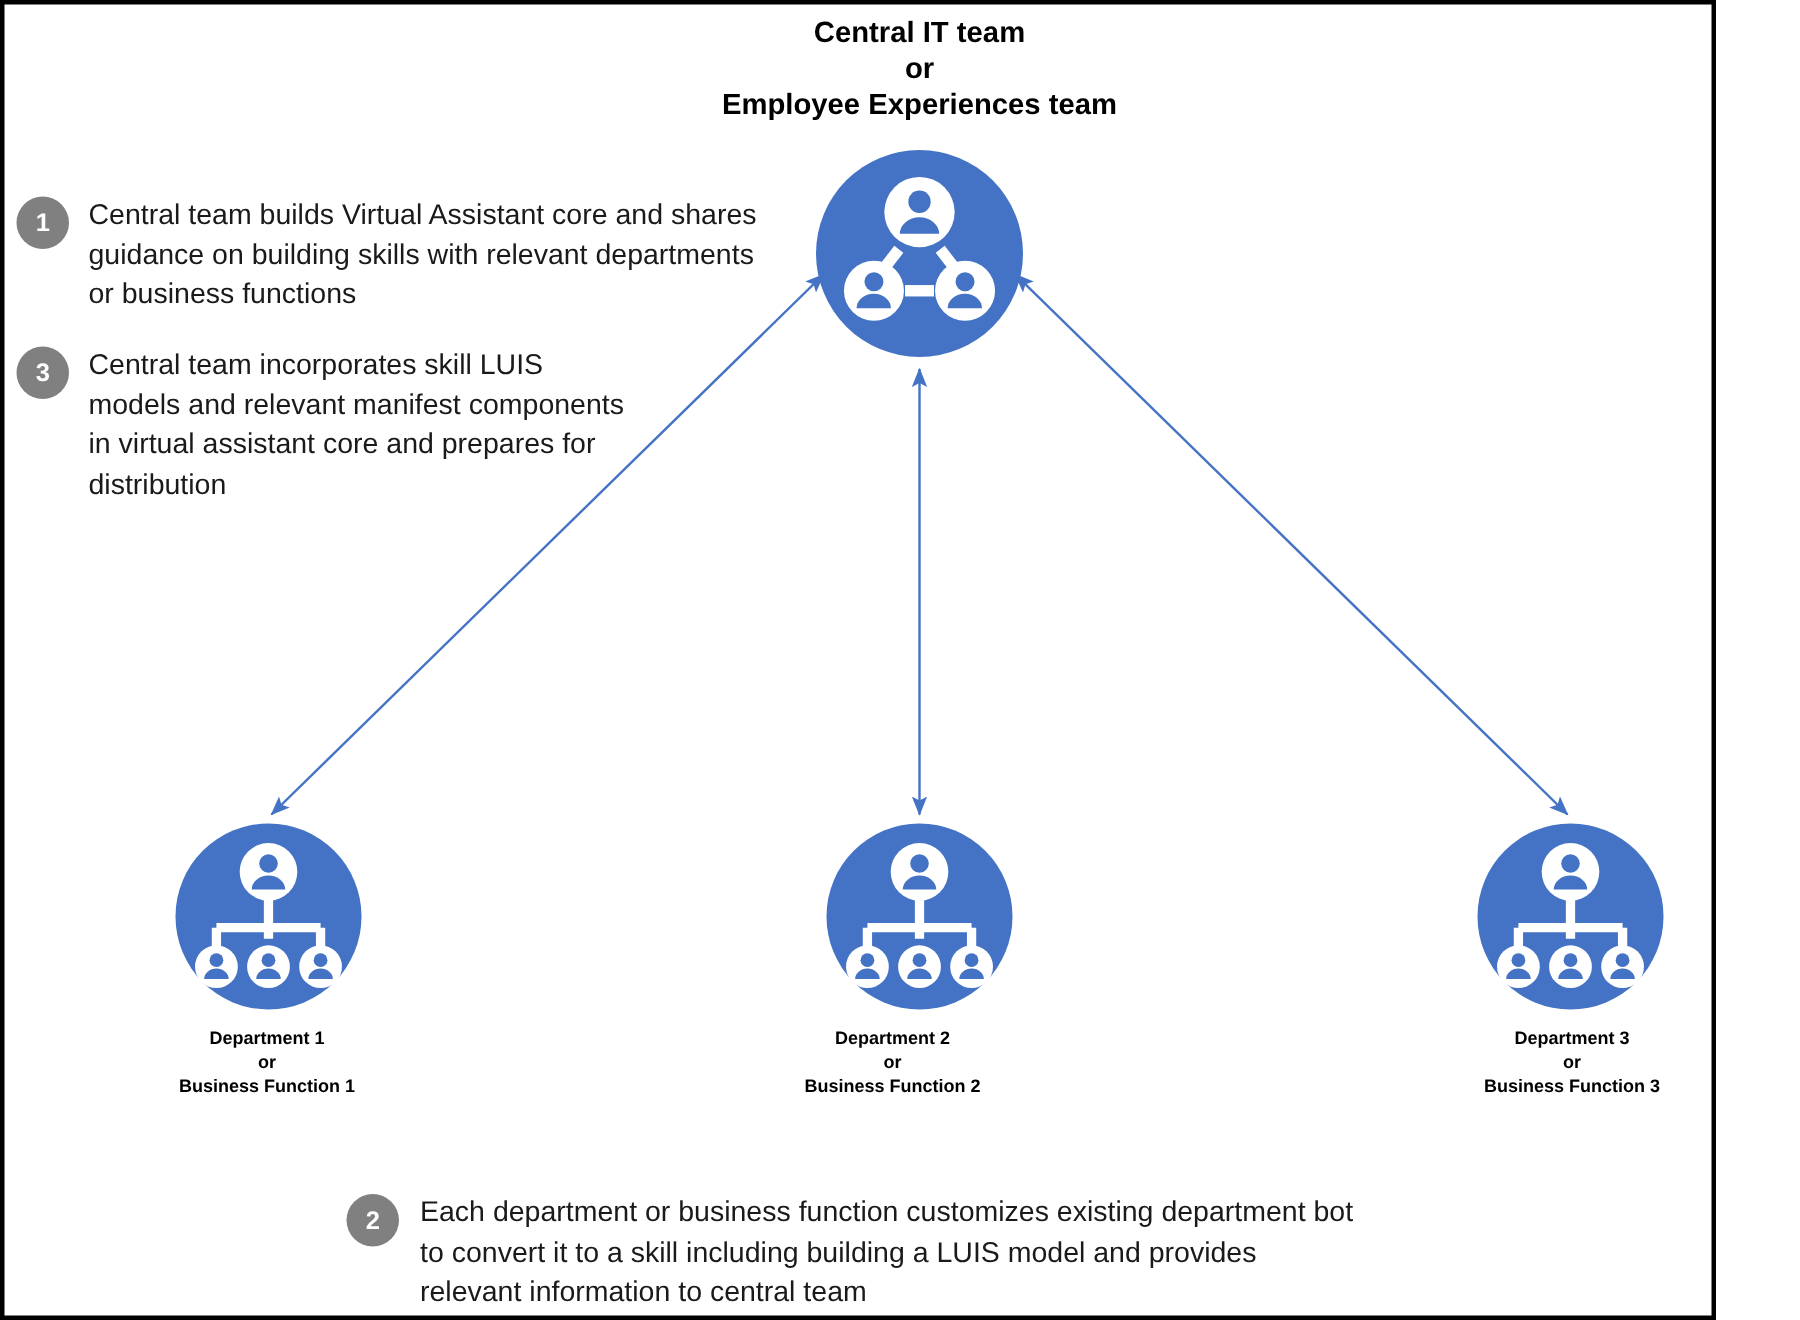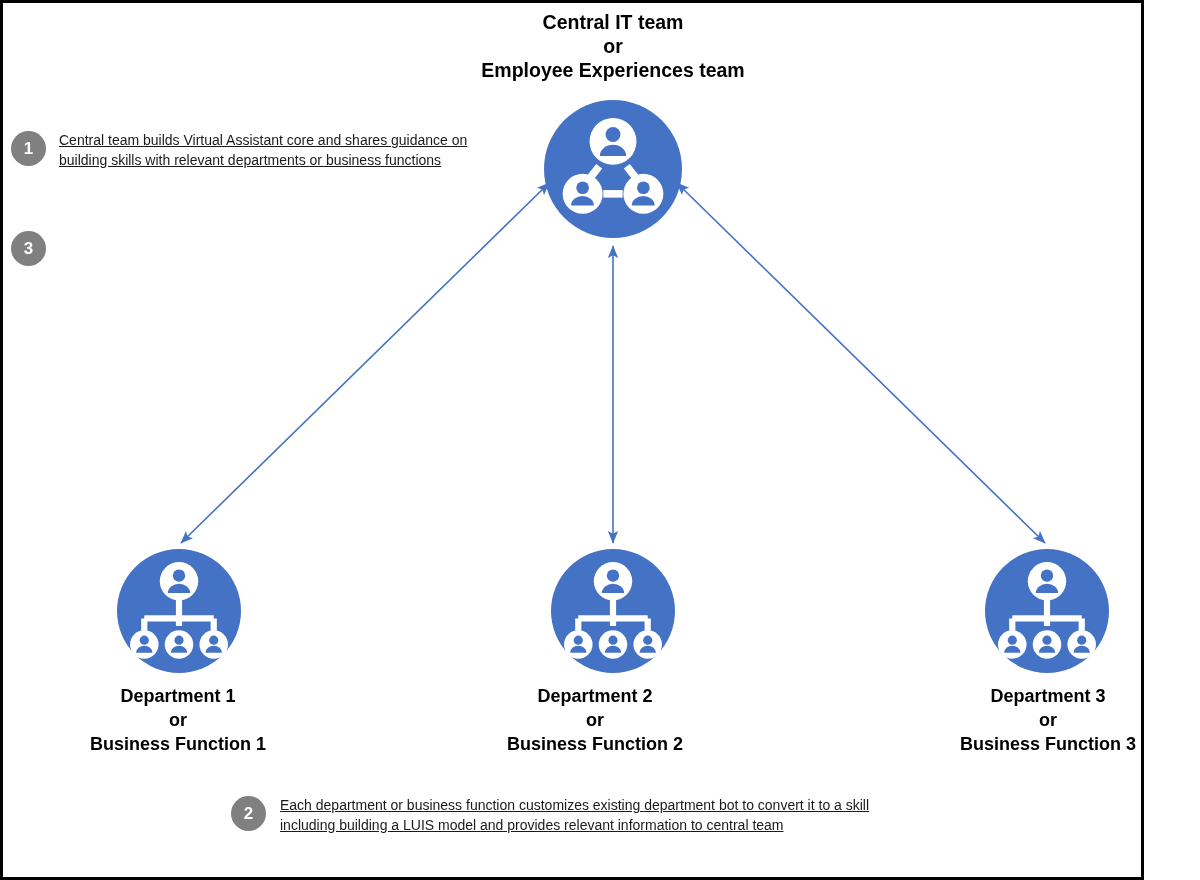--- a/index.html
+++ b/index.html
@@ -42,21 +42,21 @@
   }
 
   #central-title {
     left: 360px;
     top: 8px;
     width: 500px;
     font-size: 19.5px;
   }
 
   .dept-title {
-    font-size: 18px;
+    font-size: 12px;
     line-height: 1.33;
     width: 330px;
   }
 
   #dept1-title { left: 10px;  top: 682px; }
   #dept2-title { left: 427px; top: 682px; }
   #dept3-title { left: 880px; top: 682px; }
 
   
   .node-circle {
@@ -101,24 +101,23 @@
     font-size: 17px;
     font-weight: bold;
     display: flex;
     align-items: center;
     justify-content: center;
     line-height: 1;
   }
 
   .step-text {
     color: #1a1a1a;
-    font-size: 14px;
+    font-size: 19px;
     line-height: 1.40;
     white-space: pre-line;
-    text-decoration: underline;
   }
 
   #step-1 { left: 8px;   top: 128px; }
   #step-1 .step-text { margin-left: 13px; width: 452px; }
 
   #step-3 { left: 8px;   top: 228px; }
   #step-3 .step-text { margin-left: 13px; width: 368px; }
 
   #step-2 { left: 228px; top: 793px; }
   #step-2 .step-text { margin-left: 14px; width: 630px; }
@@ -236,20 +235,21 @@
 or
 Business Function 3</div>
 
   <div id="step-1" class="step">
     <div class="step-badge">1</div>
     <div class="step-text">Central team builds Virtual Assistant core and shares guidance on building skills with relevant departments or business functions</div>
   </div>
 
   <div id="step-3" class="step">
     <div class="step-badge">3</div>
+    <div class="step-text">Central team incorporates skill LUIS models and relevant manifest components in virtual assistant core and prepares for distribution</div>
   </div>
 
   <div id="step-2" class="step">
     <div class="step-badge">2</div>
     <div class="step-text">Each department or business function customizes existing department bot to convert it to a skill including building a LUIS model and provides relevant information to central team</div>
   </div>
 
 </div>
 
 </body></html>

